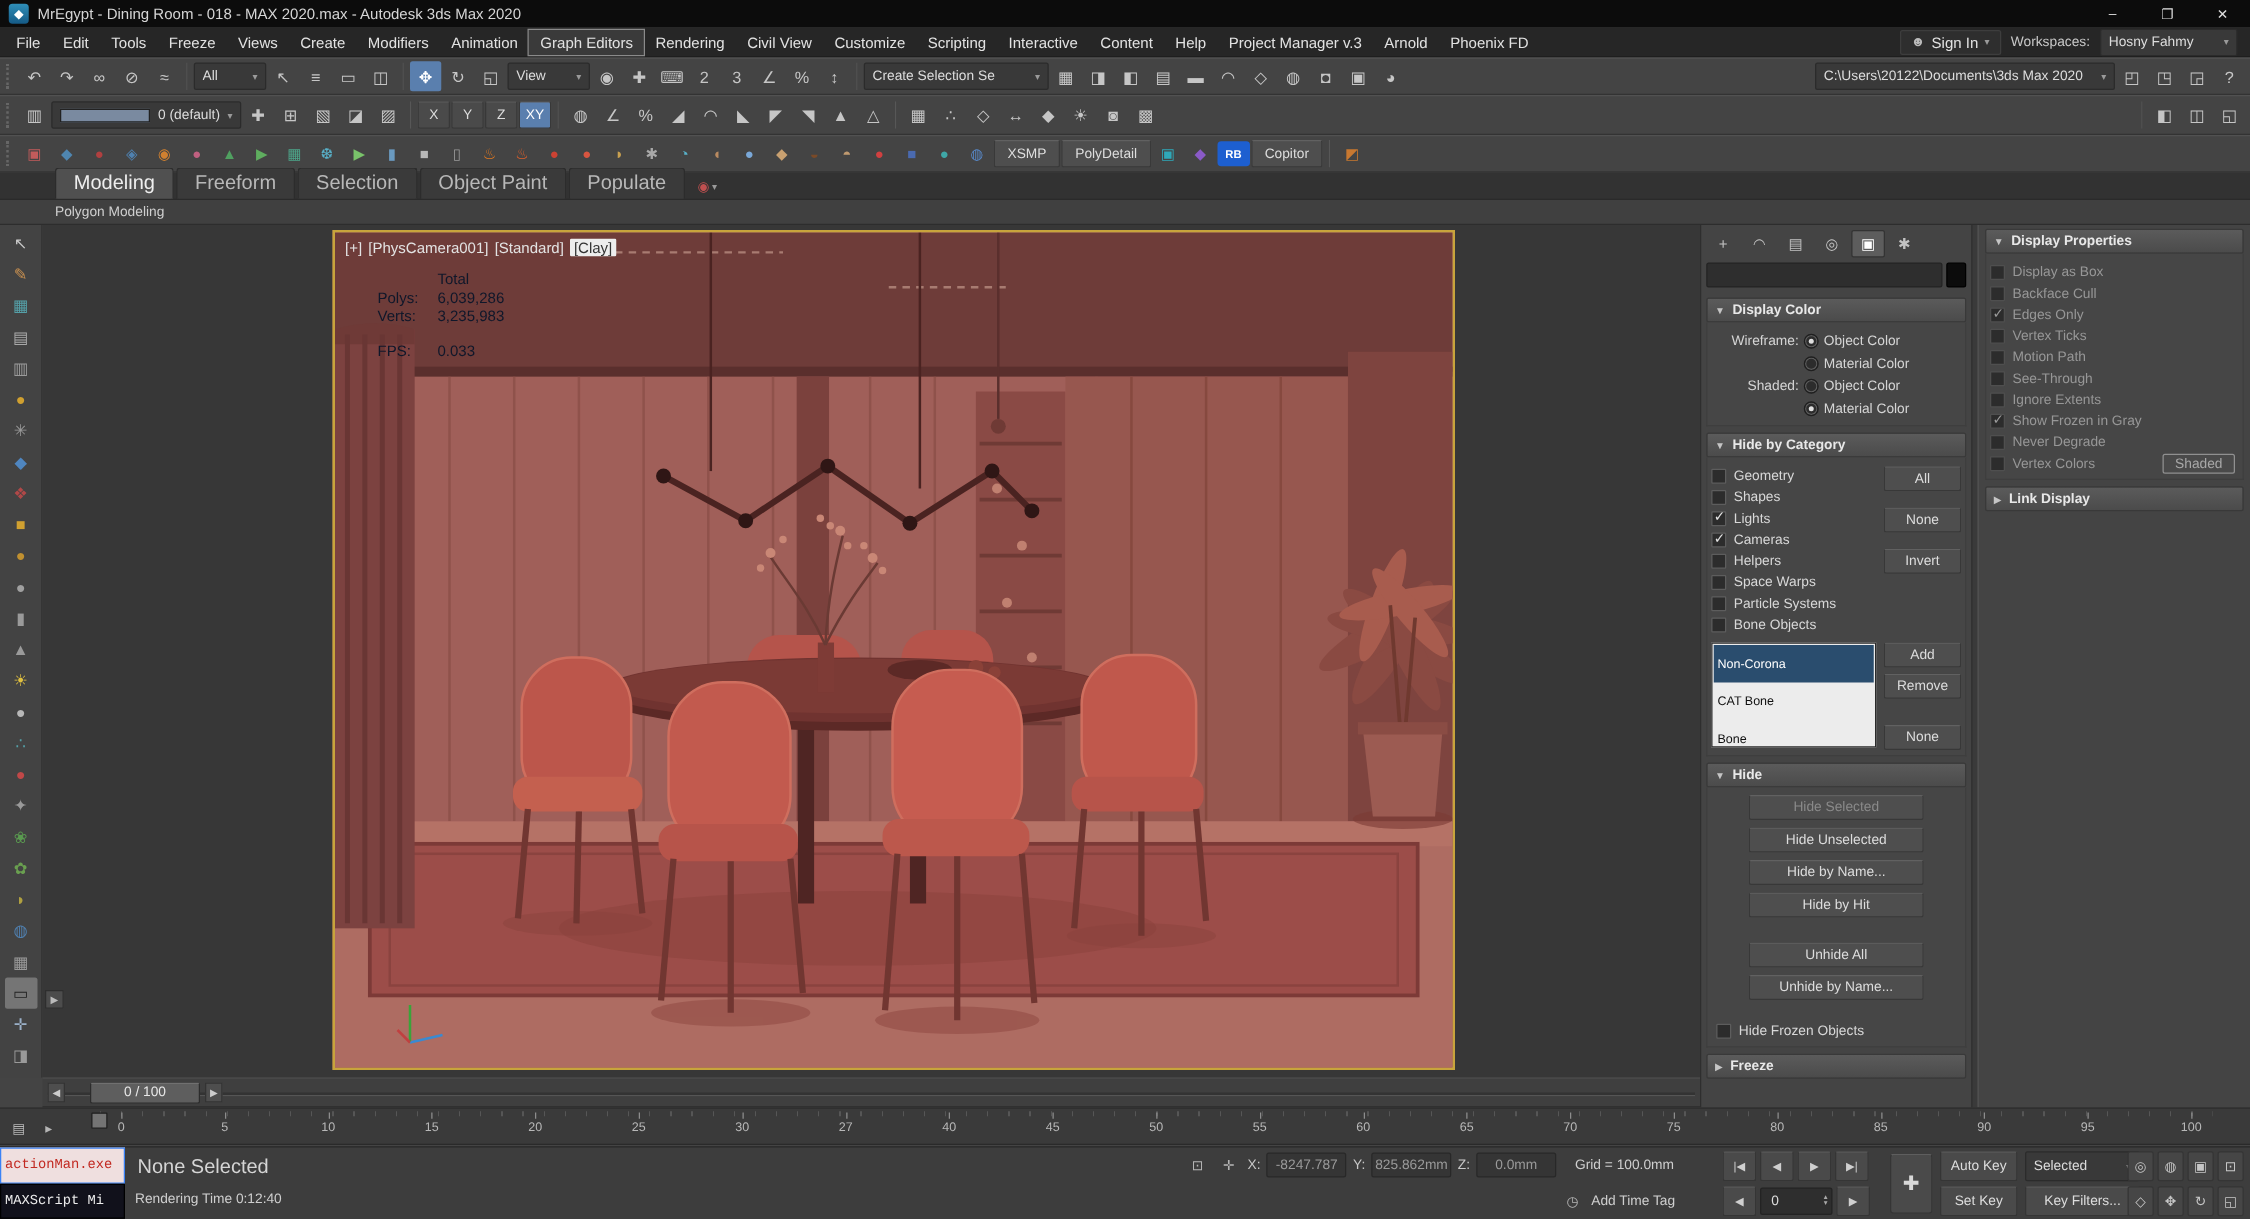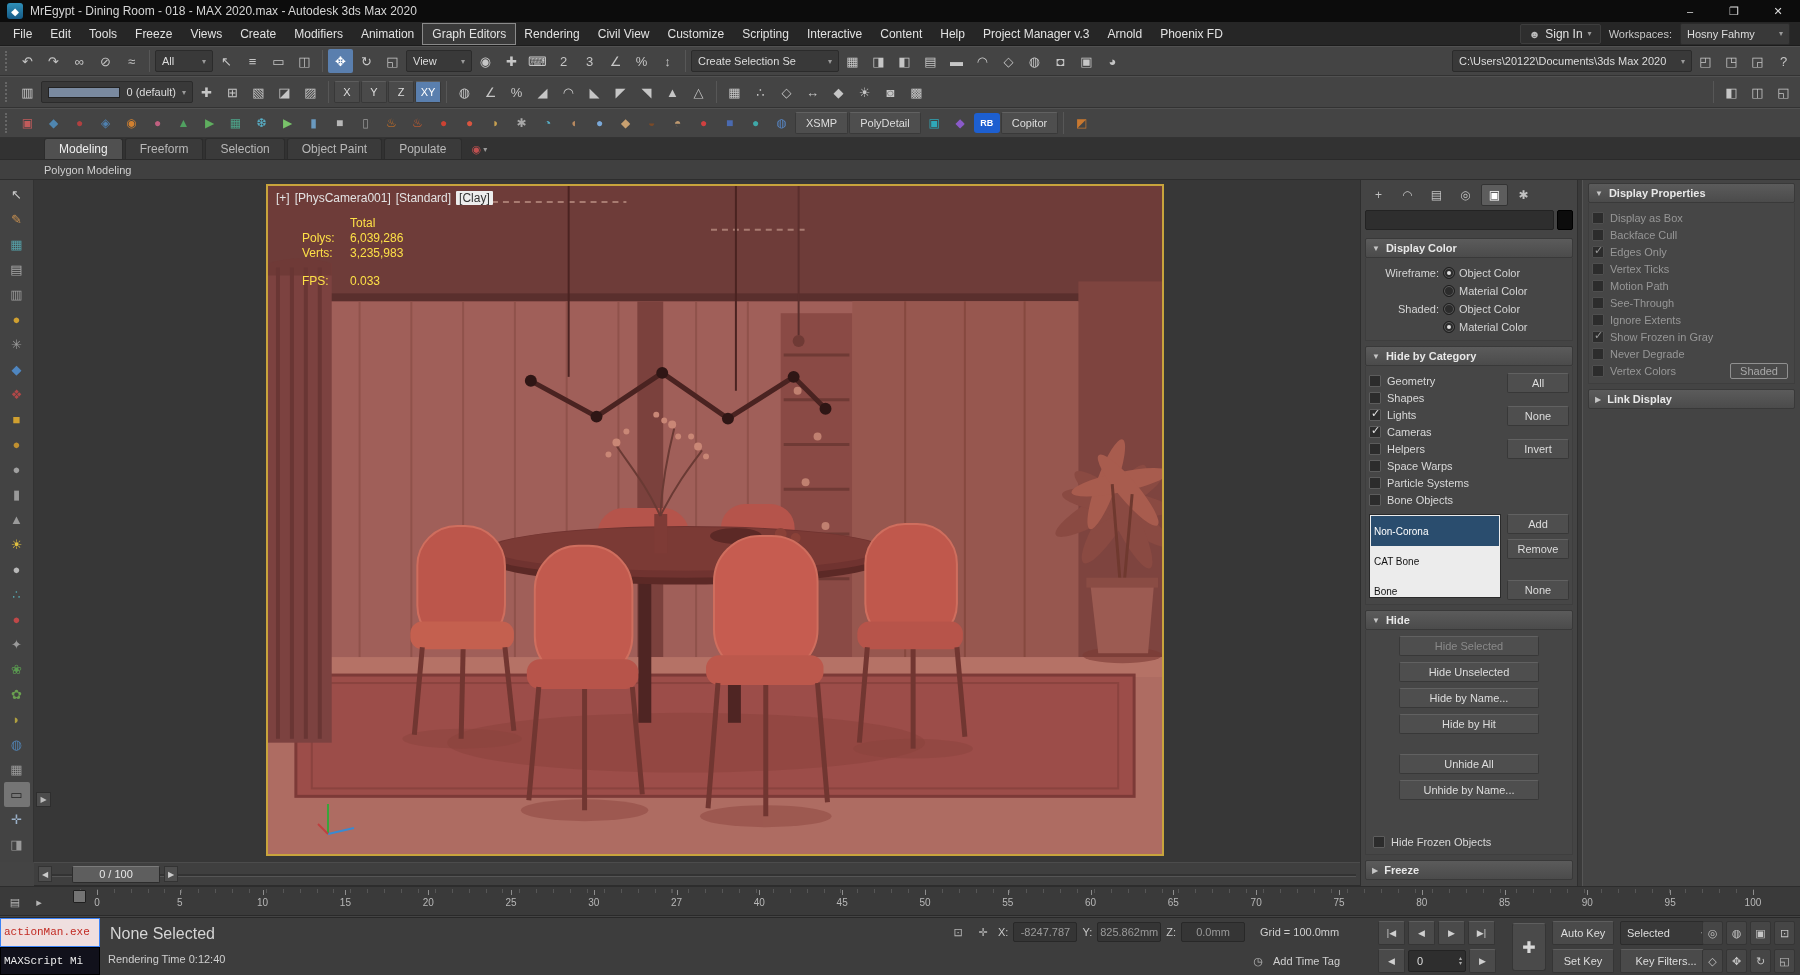--- a/index.html
+++ b/index.html
@@ -41,38 +41,38 @@
 .btn{height:22px;background:#4e4e4e;border:1px solid #393939;border-top-color:#616161;border-radius:2px;padding:0 10px;display:flex;align-items:center;color:#ddd;font-size:11px;flex:none}
 .pico{font-size:12px}
 .rb-logo{width:26px;height:20px;background:#1d5fd0;border-radius:3px;color:#fff;font-size:9px;font-weight:bold;display:flex;align-items:center;justify-content:center;flex:none}
 .axisbtn{width:26px;height:22px;background:#4a4a4a;border:1px solid #383838;border-top-color:#5d5d5d;color:#ddd;font-size:11px;display:flex;align-items:center;justify-content:center;border-radius:2px;flex:none}
 .axisbtn[data-state="active"]{background:#5a7fae;color:#fff}
 .layerdd{width:152px}
 .layer-swatch{width:11px;height:11px;background:#7a8aa0;border:1px solid #222;flex:none}
 
 
 .ribbon-tabs{position:absolute;top:138px;height:22px;left:0;right:0;background:#323232;display:flex;align-items:flex-end;padding-left:44px;gap:2px;border-bottom:1px solid #2a2a2a}
-.rtab{padding:3px 14px;font-size:12px;color:#b8b8b8;background:#3a3a3a;border:1px solid #2c2c2c;border-bottom:none;border-radius:3px 3px 0 0}
+.rtab{padding:3px 14px;font-size:16px;color:#b8b8b8;background:#3a3a3a;border:1px solid #2c2c2c;border-bottom:none;border-radius:3px 3px 0 0}
 .rtab[data-state="active"]{background:#505050;color:#eee}
 .rtab-extra{display:flex;align-items:center;gap:2px;margin:0 0 3px 8px}
 .ribbon-dot{color:#c05050;font-size:11px}
 .polymod{position:absolute;top:160px;height:20px;left:0;right:0;background:#404040;border-bottom:1px solid #2d2d2d;display:flex;align-items:center;padding-left:44px;font-size:11px;color:#cfcfcf}
 
 
 .left-toolbar{position:absolute;left:0;top:180px;width:34px;height:682px;background:#434343;border-right:1px solid #323232;display:flex;flex-direction:column;align-items:center;padding-top:2px}
 .lico{width:26px;height:25px;font-size:13px}
 .lico[data-state="pressed"]{background:#757575;color:#222}
 
 
 .viewport-zone{position:absolute;left:34px;top:180px;width:1326px;height:682px;background:#373737}
 .camera-view{position:absolute;left:232px;top:4px;width:898px;height:672px;border:2px solid #c8a43c;background:#9d5f5a}
 .scene{position:absolute;inset:0;width:100%;height:100%}
 .vp-label{position:absolute;left:8px;top:5px;font-size:12px;color:#e3e3e3;display:flex;gap:5px}
 .vp-label .mode{background:#ededed;color:#333;padding:0 3px;border-radius:1px}
-.vp-stats{position:absolute;left:34px;top:30px;color:#fde047;font-size:12px;line-height:15px}
+.vp-stats{position:absolute;left:34px;top:30px;color:#0f172a;font-size:12px;line-height:15px}
 .srow{display:flex}
 .sl{width:48px}
 .srow.gap{margin-top:13px}
 .axis{position:absolute;left:46px;bottom:14px}
 .flyout-arrow{position:absolute;left:2px;top:612px;width:15px;height:15px;background:#4c4c4c;border:1px solid #2e2e2e;color:#bbb;font-size:8px;display:flex;align-items:center;justify-content:center}
 
 
 .sliderrow{position:absolute;left:34px;top:862px;width:1326px;height:24px;background:#3f3f3f;border-top:1px solid #4c4c4c;border-bottom:1px solid #2d2d2d;display:flex;align-items:center}
 .sliderrow::before{content:"";position:absolute;left:4px;right:4px;top:11px;height:2px;background:#333;border-bottom:1px solid #555}
 .tsbtn{width:14px;height:16px;background:#4e4e4e;border:1px solid #333;color:#ccc;font-size:8px;display:flex;align-items:center;justify-content:center;margin-left:4px;z-index:1}
@@ -107,21 +107,21 @@
 .cbtn{height:20px;background:#4e4e4e;border:1px solid #383838;border-top-color:#616161;border-radius:2px;font-size:11px;color:#ddd;display:flex;align-items:center;justify-content:center}
 .catlist{width:100%;height:84px;background:#ececec;border:1px solid #2a2a2a;font-size:10px;color:#111;overflow:hidden;padding:1px}
 .catlist .li{height:30px;padding:0 3px;display:flex;align-items:center;white-space:nowrap}
 .catlist .li[data-state="selected"]{background:#2a4d6e;color:#fff}
 .catlist-btns{display:flex;flex-direction:column;gap:5px;height:86px}
 .none-btn{margin-top:auto}
 .hide-body{display:flex;flex-direction:column}
 .hbtn{width:140px;height:20px;margin:0 auto 6px;background:#4e4e4e;border:1px solid #383838;border-top-color:#616161;border-radius:2px;font-size:11px;color:#ddd;display:flex;align-items:center;justify-content:center}
 .hbtn[data-state="disabled"]{color:#8a8a8a}
 .hbtn[data-state="gap"]{margin-top:14px}
-.chk.frozen{margin-top:27px;padding-left:4px}
+.chk.frozen{margin-top:10px;padding-left:4px}
 .disabled-list .chk{color:#979797}
 .disabled-list .box{border-color:#4f4f4f}
 .disabled-list .chk[data-state="checked"] .box::after{color:#9a9a9a}
 .dpbody{position:relative;padding-bottom:4px}
 .shadedbtn{position:absolute;right:6px;bottom:4px;height:16px;padding:0 9px;border:1px solid #909090;background:#4a4a4a;color:#a8a8a8;font-size:11px;border-radius:2px}
 
 
 .ruler{position:absolute;left:0;top:886px;width:1800px;height:30px;background:#3a3a3a;border-top:1px solid #2d2d2d;border-bottom:1px solid #2a2a2a}
 .minorticks{position:absolute;left:80px;top:2px;width:1690px;height:4px;background:repeating-linear-gradient(90deg,#565656 0 1px,transparent 1px 16.9px)}
 .tickrow{position:absolute;left:80px;width:1690px;top:10px;display:flex;justify-content:space-between}

